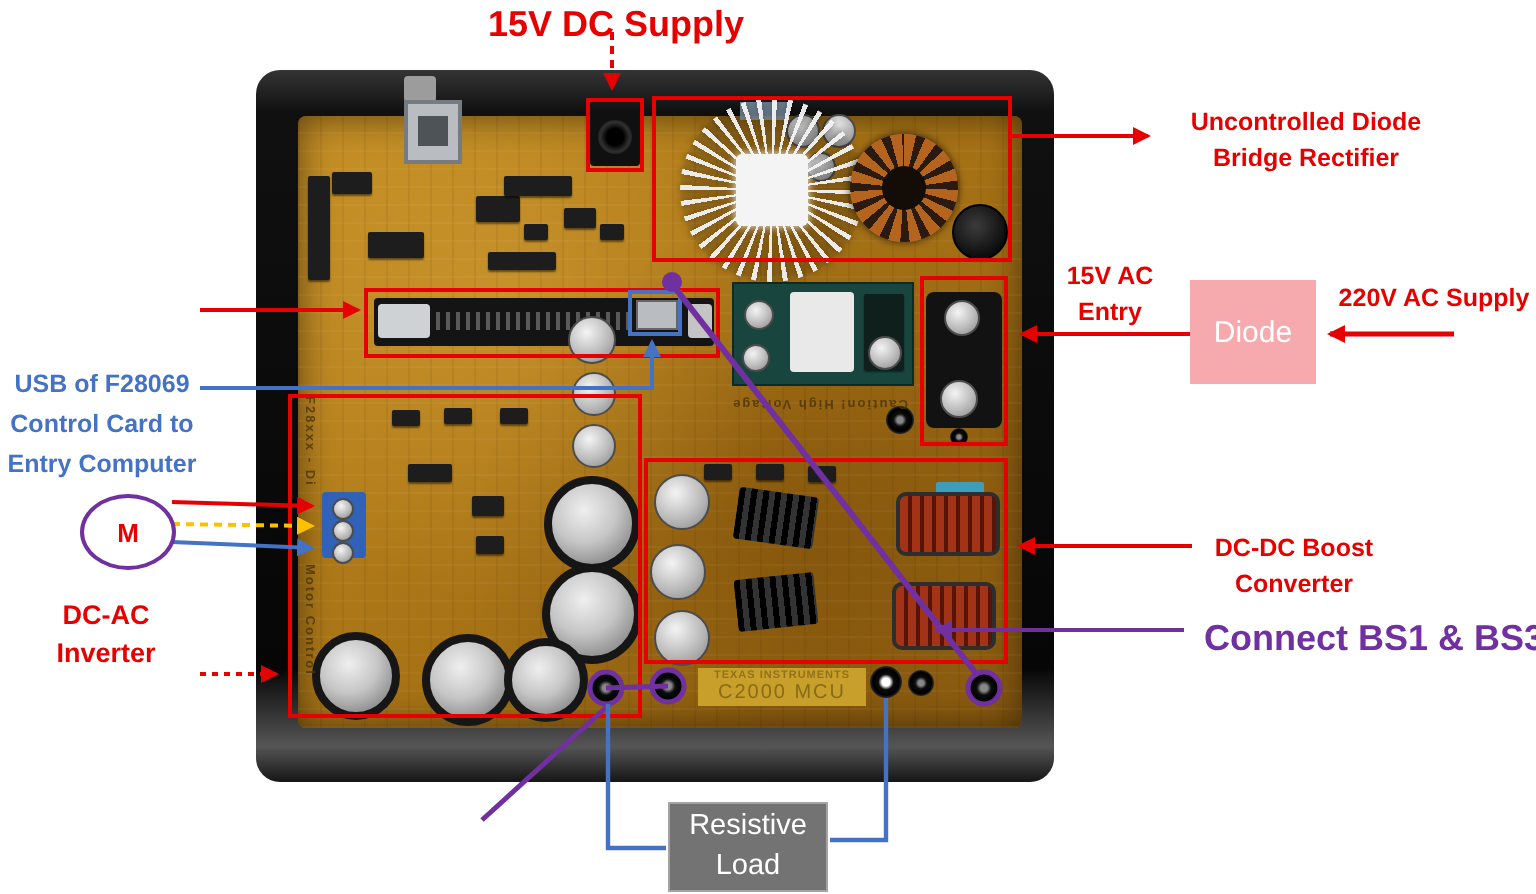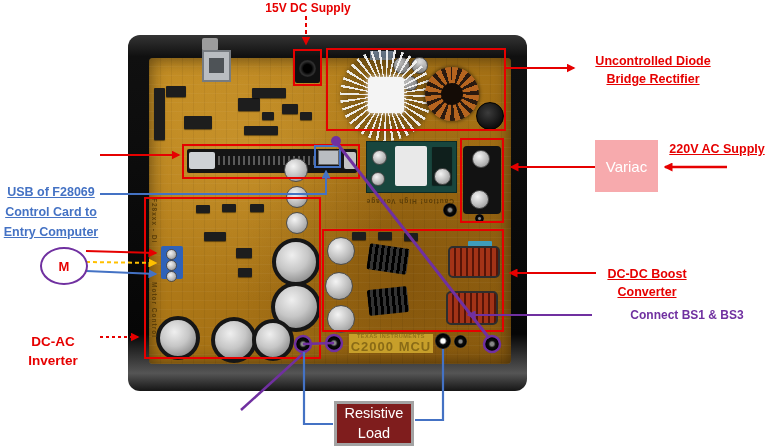--- a/index.html
+++ b/index.html
@@ -1,20 +1,20 @@
 <!DOCTYPE html>
 <html><head>
 <meta charset="utf-8">
 <style>
   html,body{margin:0;padding:0;background:#fff;}
   #canvas{position:relative;width:768px;height:447px;background:#fff;overflow:hidden;
           font-family:"Liberation Sans",sans-serif;}
   .lbl{position:absolute;font-weight:bold;white-space:pre-line;text-align:center;line-height:1.42;}
   .red{color:#e60000;} .blue{color:#4472c4;} .purple{color:#7030a0;}
-  .f12{font-size:12.5px;text-decoration:underline;} .f13{font-size:12px;} .f14{font-size:13.5px;}
+  .f12{font-size:12.5px;} .f13{font-size:18px;} .f14{font-size:13.5px;}
 
   
   #case{position:absolute;left:128px;top:35px;width:399px;height:356px;border-radius:12px;
         background:linear-gradient(180deg,#343434 0%,#101010 6%,#060606 84%,#555 95%,#161616 100%);}
   #pcb{position:absolute;left:149px;top:58px;width:362px;height:306px;border-radius:4px;
        background:
          radial-gradient(circle at 28% 30%,rgba(255,205,90,.25),transparent 45%),
          radial-gradient(circle at 70% 70%,rgba(90,50,0,.35),transparent 50%),
          linear-gradient(135deg,#c38c22 0%,#aa7516 45%,#8e5e10 100%);
        box-shadow:inset 0 0 18px rgba(0,0,0,.55);}
@@ -40,30 +40,30 @@
       box-shadow:0 0 5px #fff;border-radius:3px;}
   #toroid{position:absolute;left:425px;top:67px;width:54px;height:54px;border-radius:50%;
       background:repeating-conic-gradient(#b5641f 0 13deg,#2a1a10 13deg 23deg);box-shadow:0 0 4px rgba(0,0,0,.7);}
   #toroid::after{content:"";position:absolute;left:16px;top:16px;width:22px;height:22px;border-radius:50%;
       background:#140c06;}
   .inductor{background:repeating-linear-gradient(90deg,#a33317 0 4px,#571407 4px 6px);
       border:2px solid #2e2e2e;border-radius:5px;box-sizing:border-box;}
 
   #variac-box{position:absolute;left:595px;top:140px;width:63px;height:52px;background:#f7aaad;
       display:flex;align-items:center;justify-content:center;color:#fff;font-size:15px;}
-  #resistive-box{position:absolute;left:334px;top:401px;width:80px;height:45px;background:#7f1d1d;
-      border:3px solid #a3a3a3;box-sizing:border-box;display:flex;align-items:center;justify-content:center;
+  #resistive-box{position:absolute;left:334px;top:401px;width:80px;height:45px;background:#737373;
+      border:1px solid #a3a3a3;box-sizing:border-box;display:flex;align-items:center;justify-content:center;
       color:#fff;font-size:14.5px;text-align:center;white-space:pre-line;line-height:1.35;}
   #m-circle{position:absolute;left:40px;top:247px;width:44px;height:34px;border:2.5px solid #7030a0;
       border-radius:50%;display:flex;align-items:center;justify-content:center;
       color:#e60000;font-weight:bold;font-size:13px;}
   #yellow-label{position:absolute;left:349px;top:334px;width:84px;height:19px;background:#c79f2a;
       display:flex;flex-direction:column;align-items:center;justify-content:center;overflow:hidden;}
   #yellow-label .yl1{font-size:5.5px;color:rgba(95,72,10,.5);letter-spacing:.5px;font-weight:bold;}
-  #yellow-label .yl2{font-size:13px;color:rgba(95,72,10,.6);letter-spacing:1px;font-weight:bold;}
+  #yellow-label .yl2{font-size:10px;color:rgba(95,72,10,.6);letter-spacing:1px;font-weight:normal;}
   svg#overlay{position:absolute;left:0;top:0;z-index:30;}
   .lbl,#variac-box,#resistive-box,#m-circle{z-index:40;}
 </style>
 </head>
 <body>
 
 <div id="canvas">
 
   <div id="case"></div>
   <div id="pcb"></div>
@@ -206,31 +206,33 @@
     <circle cx="334" cy="343" r="8" fill="none" stroke="#7030a0" stroke-width="2.5"></circle>
     <circle cx="492" cy="344" r="8" fill="none" stroke="#7030a0" stroke-width="2.5"></circle>
 
     <path d="M304,352 V424 H333" fill="none" stroke="#4472c4" stroke-width="2.2"></path>
     <path d="M443,349 V420 H415" fill="none" stroke="#4472c4" stroke-width="2.2"></path>
   </svg>
 
   <div class="lbl red f13" style="left:238px;top:0;width:140px;">15V DC Supply</div>
   <div class="lbl red f12" style="left:578px;top:53px;width:150px;">Uncontrolled Diode
 Bridge Rectifier</div>
+  <div class="lbl red f12" style="left:521px;top:130px;width:68px;">15V AC
+Entry</div>
   <div id="variac-box">
-      <span>Variac</span>
+      <span>Diode</span>
     </div>
   <div class="lbl red f12" style="left:666px;top:141px;width:102px;">220V AC Supply</div>
   <div class="lbl blue f12" style="left:0;top:182px;width:102px;line-height:1.6;">USB of F28069
 Control Card to
 Entry Computer</div>
   <div id="m-circle">
       <span>M</span>
     </div>
-  <div class="lbl red f14" style="left:6px;top:332px;width:94px;">DC-AC
+  <div class="lbl red f14" style="left:6px;top:298px;width:94px;">DC-AC
 Inverter</div>
   <div class="lbl red f12" style="left:593px;top:266px;width:108px;">DC-DC Boost
 Converter</div>
   <div class="lbl purple f13" style="left:601px;top:307px;width:172px;">Connect BS1 &amp; BS3</div>
   <div id="resistive-box"><span style="white-space:pre-line;">Resistive
 Load</span></div>
 
 </div>
 
 </body></html>

